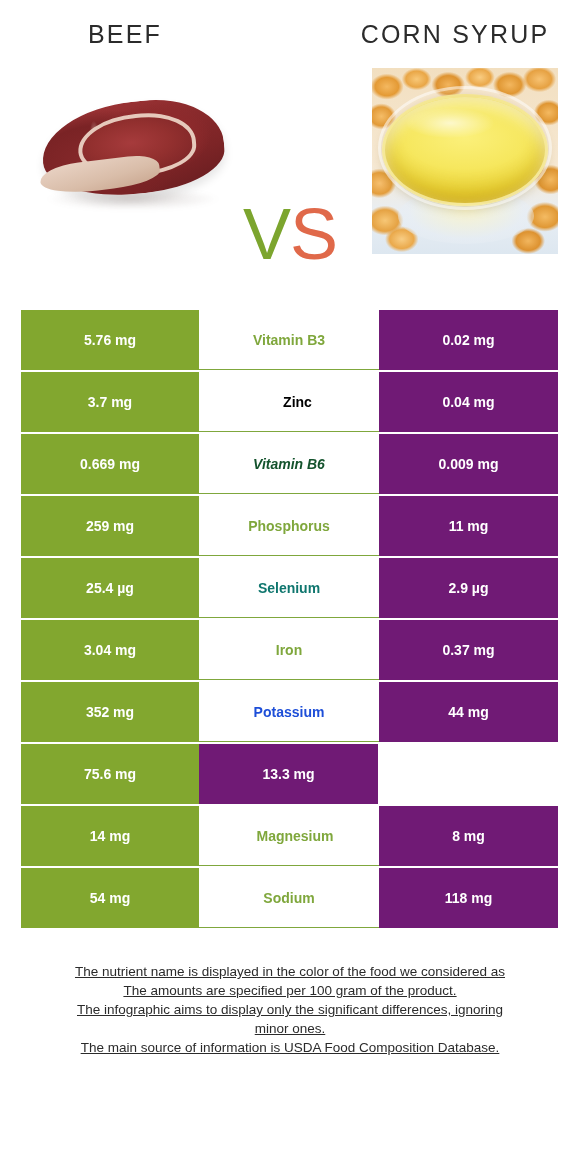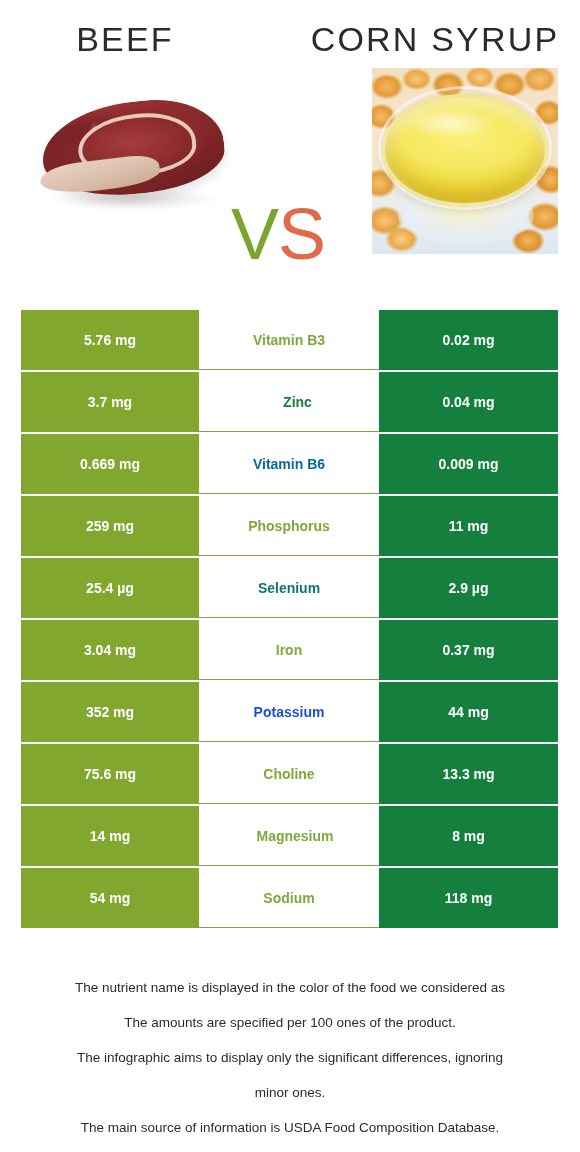--- a/index.html
+++ b/index.html
@@ -17,39 +17,39 @@
   }
 
   
   .header-row {
     position: relative;
     height: 62px;
   }
   .food-title {
     position: absolute;
     top: 20px;
-    font-size: 34px;
+    font-size: 25px;
     font-weight: 300;
     letter-spacing: 2.2px;
     color: #2b2b2b;
     text-align: center;
     white-space: nowrap;
   }
   .food-title.left  { left: 0;   width: 250px; }
-  .food-title.right { left: 310px; width: 250px; }
+  .food-title.right { left: 330px; width: 250px; }
 
   
   .hero {
     position: relative;
     height: 232px;
   }
 
   .vs {
     position: absolute;
-    left: 231px;
+    left: 243px;
     top: 136px;
     font-size: 72px;
     font-weight: 400;
     letter-spacing: -1px;
     line-height: 1;
     font-family: "Liberation Sans", sans-serif;
   }
   .vs .v { color: #7ca52e; }
   .vs .s { color: #e0694a; }
 
@@ -224,38 +224,38 @@
     background: #ffffff;
     color: #7fa73c;
     border-bottom: 1px solid #7fa73c;
     box-sizing: border-box;
   }
   .row:first-child .cell-name {
     border-top: 0;
   }
   .cell-right {
     width: 179px;
-    background: #15803d;
+    background: #701a75;
     color: #ffffff;
   }
 
   
   .footer {
     position: absolute;
     left: 0;
     top: 962px;
     width: 580px;
     text-align: center;
     color: #2b2b2b;
     font-size: 13.5px;
     line-height: 19px;
     padding: 0 24px;
     box-sizing: border-box;
   }
-  .footer p { margin: 16px; }
+  .footer p { margin: 0; text-decoration: underline; }
 </style>
 </head>
 <body>
 
 <div class="header-row">
   <div class="food-title left">BEEF</div>
   <div class="food-title right">CORN SYRUP</div>
 </div>
 
 <div class="hero">
@@ -284,26 +284,26 @@
 </div>
 
 <div class="table">
     <div class="row">
       <div class="cell cell-left">5.76 mg</div>
       <div class="cell cell-name" style="color: rgb(127, 167, 60);">Vitamin B3</div>
       <div class="cell cell-right">0.02 mg</div>
     </div>
     <div class="row">
       <div class="cell cell-left">3.7 mg</div>
-      <div class="cell cell-name" style="color: #15803d; padding-left: 17px;">Zinc</div>
+      <div class="cell cell-name" style="color: #000000; padding-left: 17px;">Zinc</div>
       <div class="cell cell-right">0.04 mg</div>
     </div>
     <div class="row">
       <div class="cell cell-left">0.669 mg</div>
-      <div class="cell cell-name" style="color: #0369a1;">Vitamin B6</div>
+      <div class="cell cell-name" style="color: #14532d; font-style: italic;">Vitamin B6</div>
       <div class="cell cell-right">0.009 mg</div>
     </div>
     <div class="row">
       <div class="cell cell-left">259 mg</div>
       <div class="cell cell-name" style="color: rgb(127, 167, 60);">Phosphorus</div>
       <div class="cell cell-right">11 mg</div>
     </div>
     <div class="row">
       <div class="cell cell-left">25.4 µg</div>
       <div class="cell cell-name" style="color: #0f766e;">Selenium</div>
@@ -314,34 +314,33 @@
       <div class="cell cell-name" style="color: rgb(127, 167, 60);">Iron</div>
       <div class="cell cell-right">0.37 mg</div>
     </div>
     <div class="row">
       <div class="cell cell-left">352 mg</div>
       <div class="cell cell-name" style="color: #1d4ed8;">Potassium</div>
       <div class="cell cell-right">44 mg</div>
     </div>
     <div class="row">
       <div class="cell cell-left">75.6 mg</div>
-      <div class="cell cell-name" style="color: rgb(127, 167, 60);">Choline</div>
       <div class="cell cell-right">13.3 mg</div>
     </div>
     <div class="row">
       <div class="cell cell-left">14 mg</div>
       <div class="cell cell-name" style="color: rgb(127, 167, 60); padding-left: 12px;">Magnesium</div>
       <div class="cell cell-right">8 mg</div>
     </div>
     <div class="row">
       <div class="cell cell-left">54 mg</div>
       <div class="cell cell-name" style="color: rgb(127, 167, 60);">Sodium</div>
       <div class="cell cell-right">118 mg</div>
     </div>
   </div>
 
 <div class="footer">
     <p>The nutrient name is displayed in the color of the food we considered as</p>
-    <p>The amounts are specified per 100 ones of the product.</p>
+    <p>The amounts are specified per 100 gram of the product.</p>
     <p>The infographic aims to display only the significant differences, ignoring</p>
     <p>minor ones.</p>
     <p>The main source of information is USDA Food Composition Database.</p>
   </div>
 
 </body></html>

